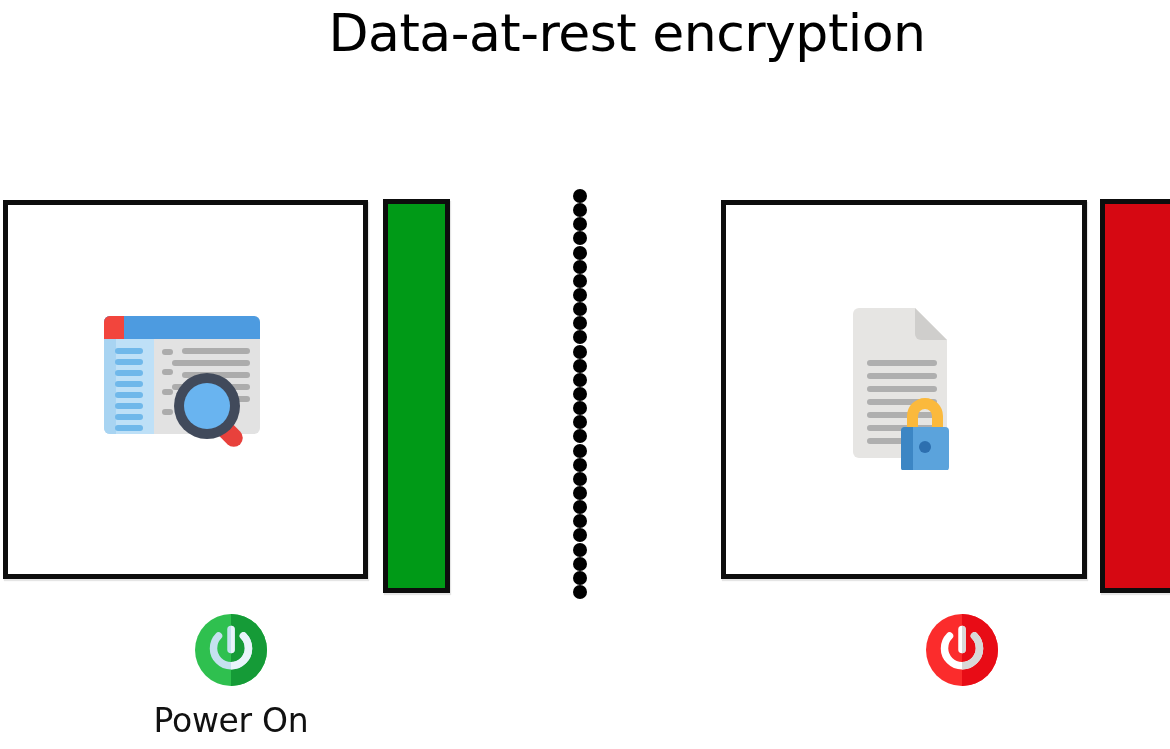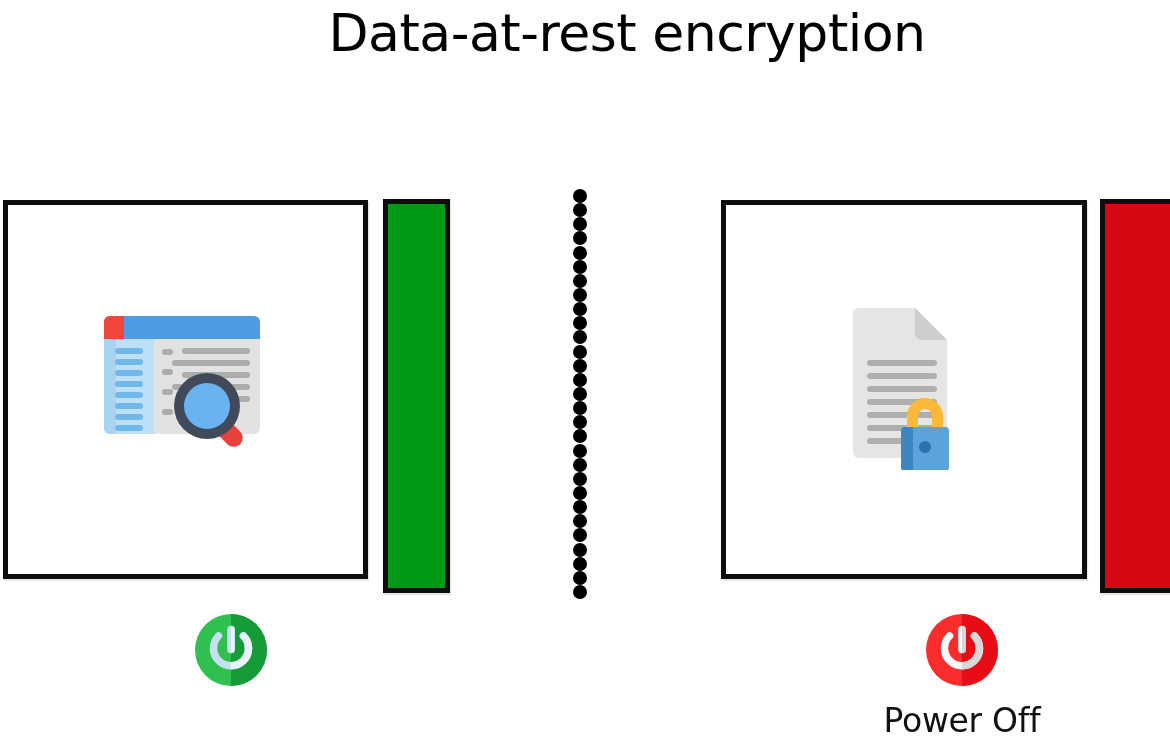--- a/index.html
+++ b/index.html
@@ -253,32 +253,32 @@
     <g clip-path="url(#clipOnRight)">
       <path d="M25.5 24 a17.5 17.5 0 1 0 25 0" fill="none" stroke="#E8F4FA" stroke-width="7.5" stroke-linecap="round"></path>
       <path d="M38 17.5 v20" fill="none" stroke="#E8F4FA" stroke-width="7.5" stroke-linecap="round"></path>
     </g>
     <defs>
       <clipPath id="clipOnRight">
           <rect x="38" y="0" width="38" height="76"></rect>
         </clipPath>
     </defs>
   </svg>
+  <div class="power-label">Power On</div>
 </div>
 
 <div class="power-block" id="power-off-block">
   <svg class="power-glyph" width="76" height="76" viewBox="0 0 76 76" aria-hidden="true">
     <circle cx="38" cy="38" r="36" fill="#FB2C2C"></circle>
     <path d="M38 2 a36 36 0 0 1 0 72 z" fill="#E80C16"></path>
     <path d="M25.5 24 a17.5 17.5 0 1 0 25 0" fill="none" stroke="#FFFFFF" stroke-width="7.5" stroke-linecap="round"></path>
     <path d="M38 17.5 v20" fill="none" stroke="#FFFFFF" stroke-width="7.5" stroke-linecap="round"></path>
     <g clip-path="url(#clipOffRight)">
       <path d="M25.5 24 a17.5 17.5 0 1 0 25 0" fill="none" stroke="#D8D8D8" stroke-width="7.5" stroke-linecap="round"></path>
       <path d="M38 17.5 v20" fill="none" stroke="#D8D8D8" stroke-width="7.5" stroke-linecap="round"></path>
     </g>
     <defs>
       <clipPath id="clipOffRight">
           <rect x="38" y="0" width="38" height="76"></rect>
         </clipPath>
     </defs>
   </svg>
-  <div class="power-label">Power Off</div>
 </div>
 
 </body></html>

